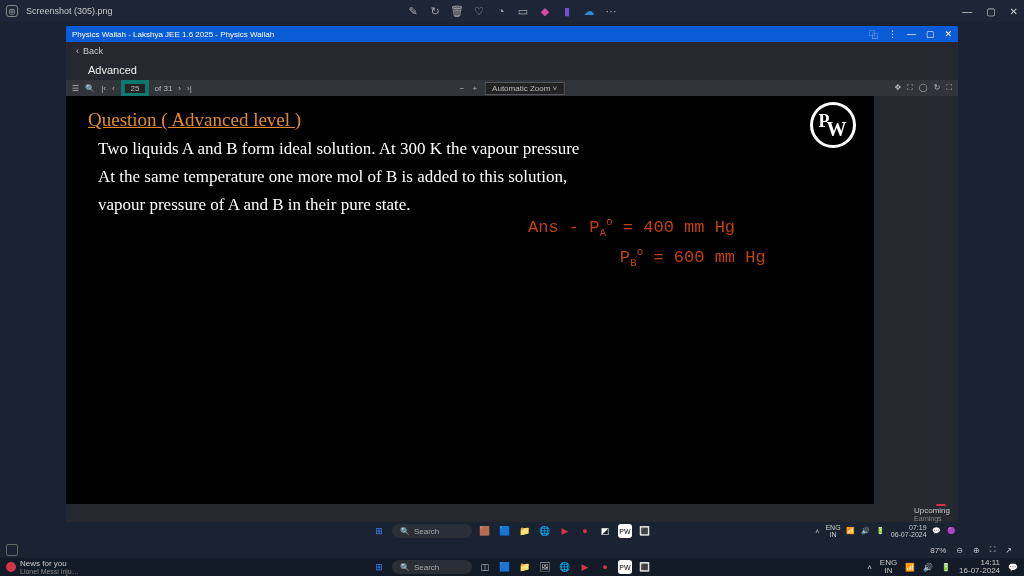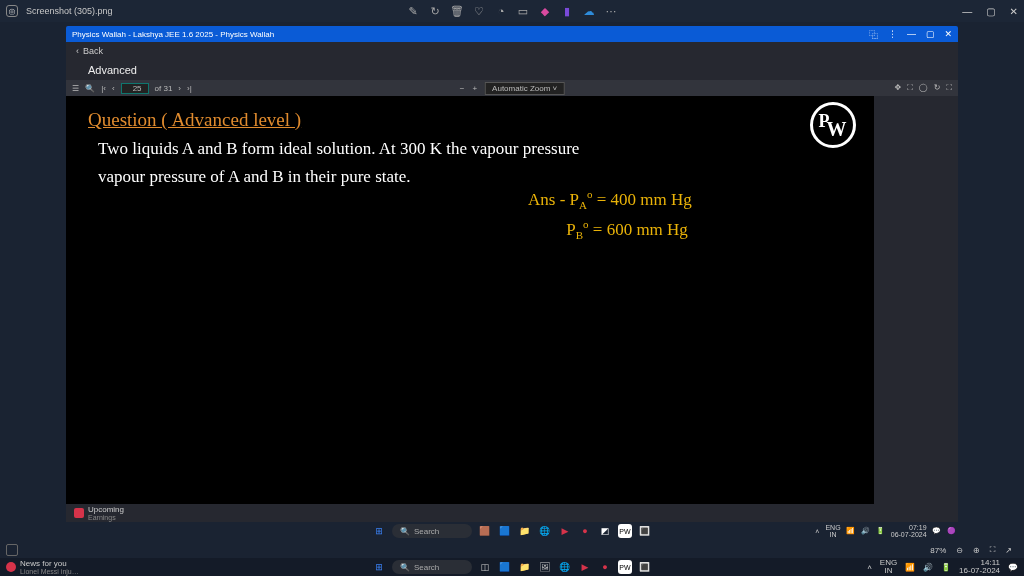--- a/index.html
+++ b/index.html
@@ -74,21 +74,21 @@
   }
   .toolbar {
     height: 16px;
     background: #32343c;
     display: flex; align-items: center;
     font-size: 8px; color: #bbb;
     padding: 0 6px;
     gap: 6px;
   }
   .toolbar .pagebox {
-    background: #222; padding: 0 6px; border: 1px solid #0f766e;
+    background: #222; padding: 0 6px; border: 4px solid #0f766e;
     width: 28px; text-align: right; font-size: 8px;
   }
   .toolbar .center-tools {
     position: absolute; left: 50%; transform: translateX(-50%);
     display: flex; gap: 8px; align-items: center;
   }
   .toolbar .right-tools {
     margin-left: auto; display: flex; gap: 6px;
   }
 
@@ -113,29 +113,29 @@
   }
   .pw-logo .p { position: relative; top:-4px; left:1px; font-size:18px;}
   .pw-logo .w { position: relative; top:4px; left:-2px; font-size:20px;}
   .handwrite {
     font-family: "Comic Sans MS", "Segoe Script", cursive;
     font-size: 17px;
     line-height: 1.65;
   }
   .q-title { color: #e08b2e; text-decoration: underline; font-size:19px;}
   .body-text { color: #ffffff; padding-left: 10px;}
-  .answer { color: #eab308; margin-left: 440px; margin-top: -6px; font-size:17px;}
+  .answer { color: #c2410c; margin-left: 440px; margin-top: -6px; font-size:17px;font-family:Liberation Mono, monospace;}
   .answer .sup { font-size: 11px; vertical-align: super; }
   .answer .sub { font-size: 11px; vertical-align: sub; }
 
   
   .doc-bottom {
     height: 18px; background: #262830;
-    display:flex; align-items:center; padding:0 8px;
-    font-size: 8px; color:#ccc;
+    display:flex; align-items:flex-end; padding:0 8px;
+    font-size: 8px; color:#ccc;flex-direction:column;
   }
   .doc-bottom .badge {
     width:10px;height:10px;background:#d6334a;border-radius:2px;margin-right:4px;
   }
 
   
   .inner-taskbar {
     margin: 0 66px;
     height: 18px;
     background: transparent;
@@ -258,20 +258,21 @@
   </div>
 
   <div class="slide">
     <div class="pw-logo">
       <span class="p">P</span>
         <span class="w">W</span>
     </div>
     <div class="handwrite">
       <div class="q-title">Question ( Advanced level )</div>
       <div class="body-text">Two liquids A and B form ideal solution. At 300 K the vapour pressure</div>
+      <div class="body-text">At the same temperature one more mol of B is added to this solution,</div>
       <div class="body-text">vapour pressure of A and B in their pure state.</div>
       <div class="answer">
         <span>Ans -</span>
         <span>P</span><span class="sub">A</span><span class="sup">o</span><span> = 400 mm Hg</span>
         <br>
         &nbsp;&nbsp;&nbsp;&nbsp;&nbsp;&nbsp;&nbsp;&nbsp;
         <span>P</span><span class="sub">B</span><span class="sup">o</span><span> = 600 mm Hg</span>
       </div>
     </div>
   </div>

